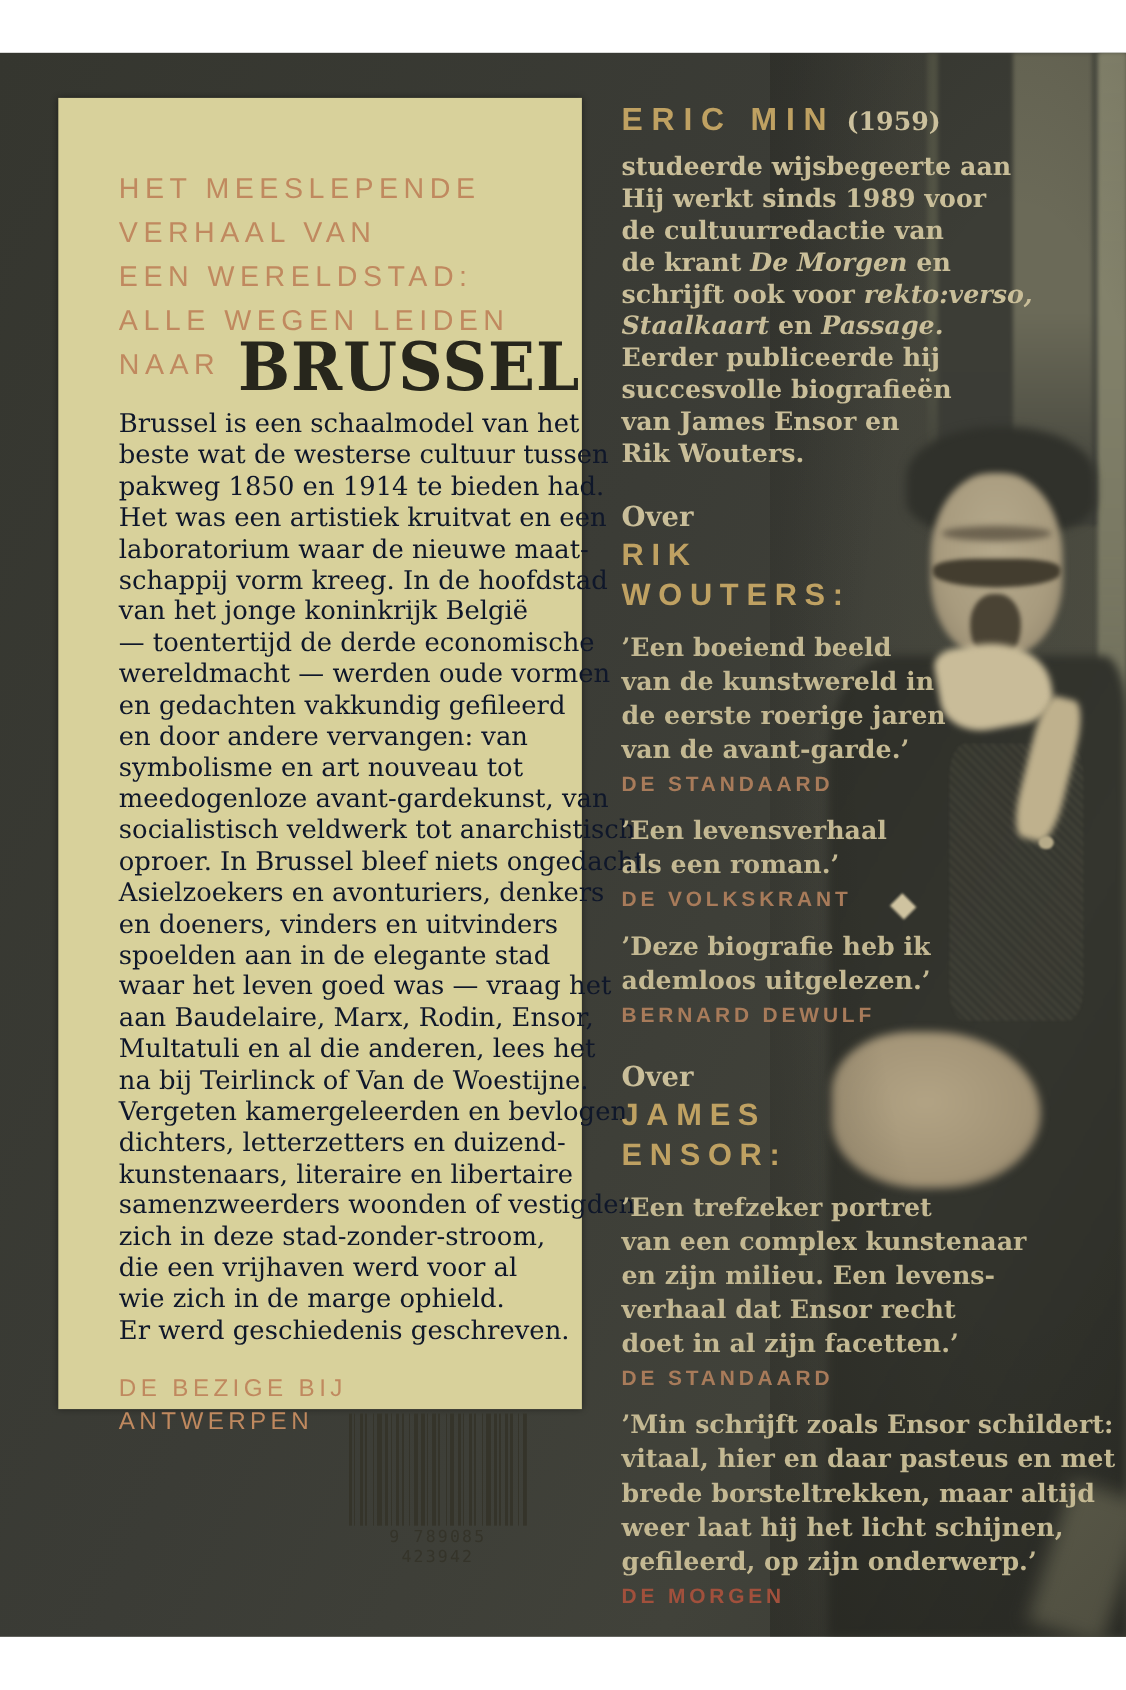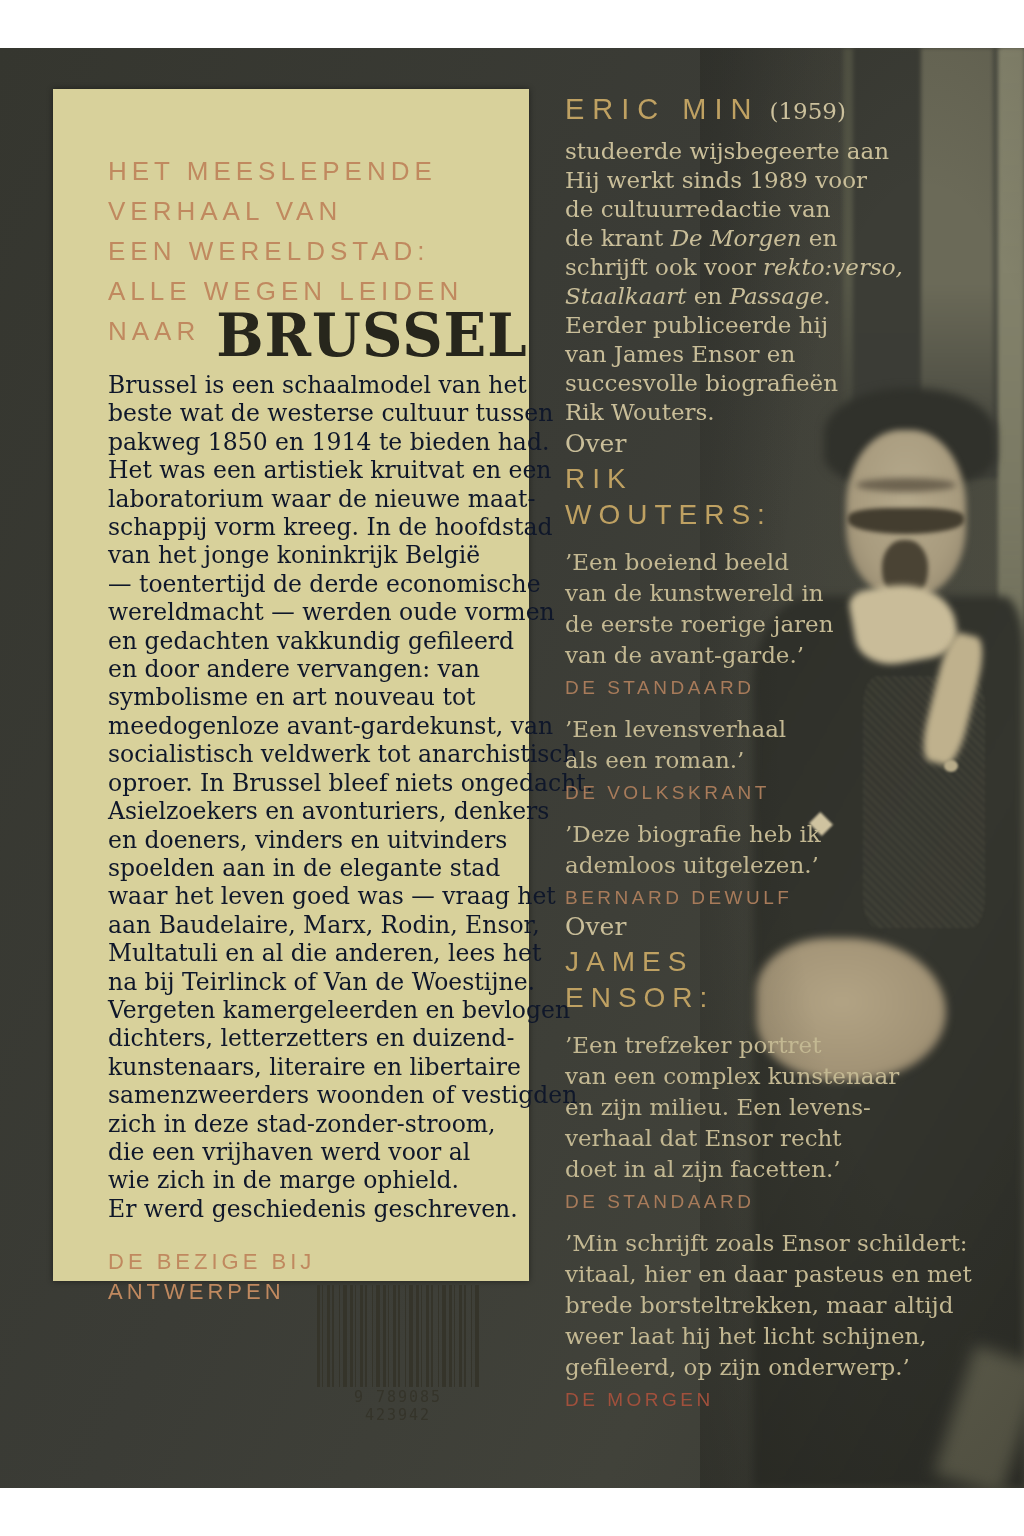--- a/index.html
+++ b/index.html
@@ -65,28 +65,28 @@
   .publisher-line{font-family:"Liberation Sans", sans-serif;font-size:22px;line-height:30px;
     letter-spacing:4px;color:#c0895f;white-space:nowrap;}
   .barcode{position:absolute;left:264px;top:1196px;width:162px;}
   .barcode-bars{height:102px;background:
     repeating-linear-gradient(90deg,#35342a 0 3px,transparent 3px 5px,#35342a 5px 6px,
       transparent 6px 10px,#35342a 10px 13px,transparent 13px 15px,#35342a 15px 17px,
       transparent 17px 22px,#35342a 22px 23px,transparent 23px 26px,#35342a 26px 30px,transparent 30px 33px);}
   .barcode-digits{font-family:"DejaVu Sans Mono", monospace;font-size:15px;line-height:18px;
     color:#35342a;letter-spacing:2px;text-align:center;margin-top:1px;}
   
-  .right-col{position:absolute;left:565px;top:45px;width:455px;z-index:4;}
+  .right-col{position:absolute;left:565px;top:45px;width:455px;z-index:4;font-weight:bold;}
   .author-row{height:44px;display:flex;align-items:baseline;}
   .author-name{font-family:"Liberation Sans", sans-serif;font-size:29px;letter-spacing:8px;
     color:#bfa162;}
   .author-year{font-size:23px;color:#ccc19d;margin-left:10px;}
   .bio-line{font-size:23px;line-height:29px;color:#c9be99;white-space:nowrap;}
   .bio-line em{font-style:italic;}
-  .section{}
+  .section{margin-top:26px;}
   .over{font-size:25px;line-height:34px;color:#c9be99;}
   .section-name-line{font-family:"Liberation Sans", sans-serif;font-size:28px;line-height:36px;
     letter-spacing:7px;color:#bfa162;white-space:nowrap;}
   .quote-block{margin-top:14px;}
   .quote-line{font-size:23px;line-height:31px;color:#c3b892;white-space:nowrap;}
   .quote-source{font-family:"Liberation Sans", sans-serif;font-size:19px;line-height:24px;
     letter-spacing:3.5px;color:#a87b5a;margin-top:5px;white-space:nowrap;}
   .quote-source.red{color:#a1503c;}
 </style>
 </head>
@@ -180,22 +180,22 @@
       </div>
 
       <div class="bio">
           <div class="bio-line">studeerde wijsbegeerte aan</div>
           <div class="bio-line">Hij werkt sinds 1989 voor</div>
           <div class="bio-line">de cultuurredactie van</div>
           <div class="bio-line">de krant <em>De Morgen</em> en</div>
           <div class="bio-line">schrijft ook voor <em>rekto:verso,</em></div>
           <div class="bio-line"><em>Staalkaart</em> en <em>Passage.</em></div>
           <div class="bio-line">Eerder publiceerde hij</div>
+          <div class="bio-line">succesvolle biografieën</div>
           <div class="bio-line">van James Ensor en</div>
-          <div class="bio-line">succesvolle biografieën</div>
           <div class="bio-line">Rik Wouters.</div>
         </div>
 
       <div class="section">
         <div class="over">Over</div>
         <div>
             <div class="section-name-line">RIK</div>
             <div class="section-name-line">WOUTERS:</div>
           </div>
         <div>

